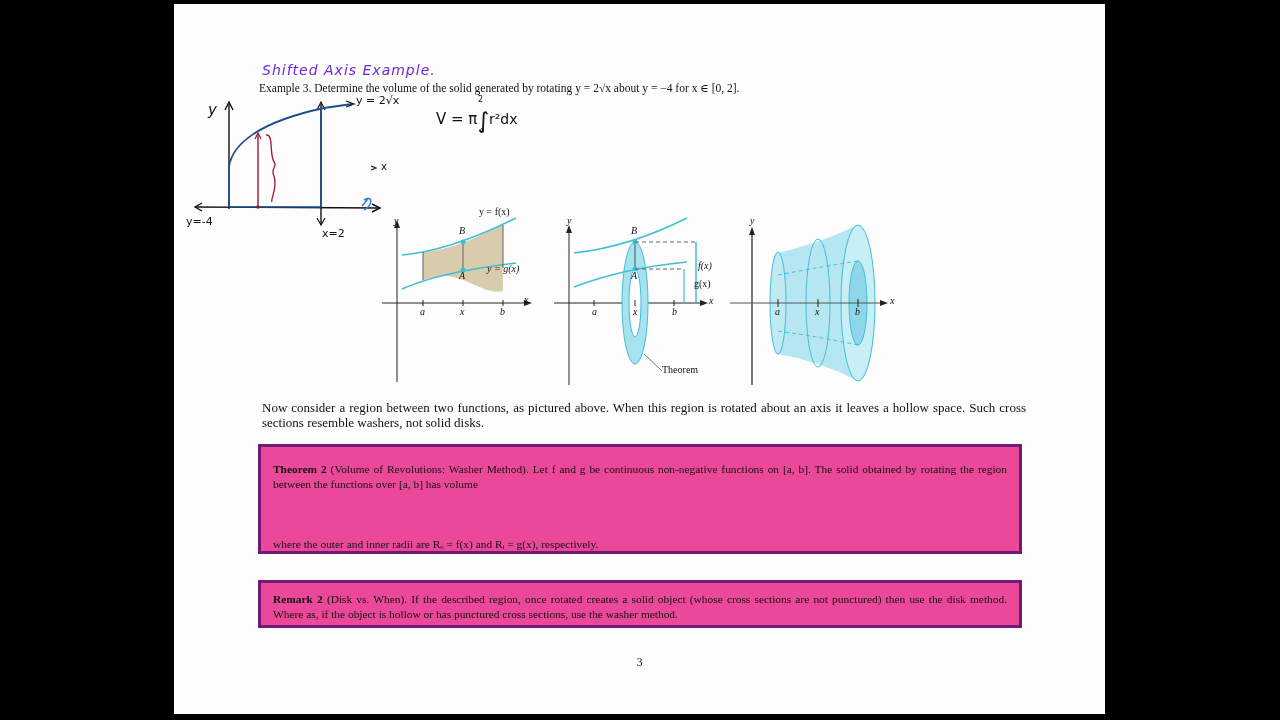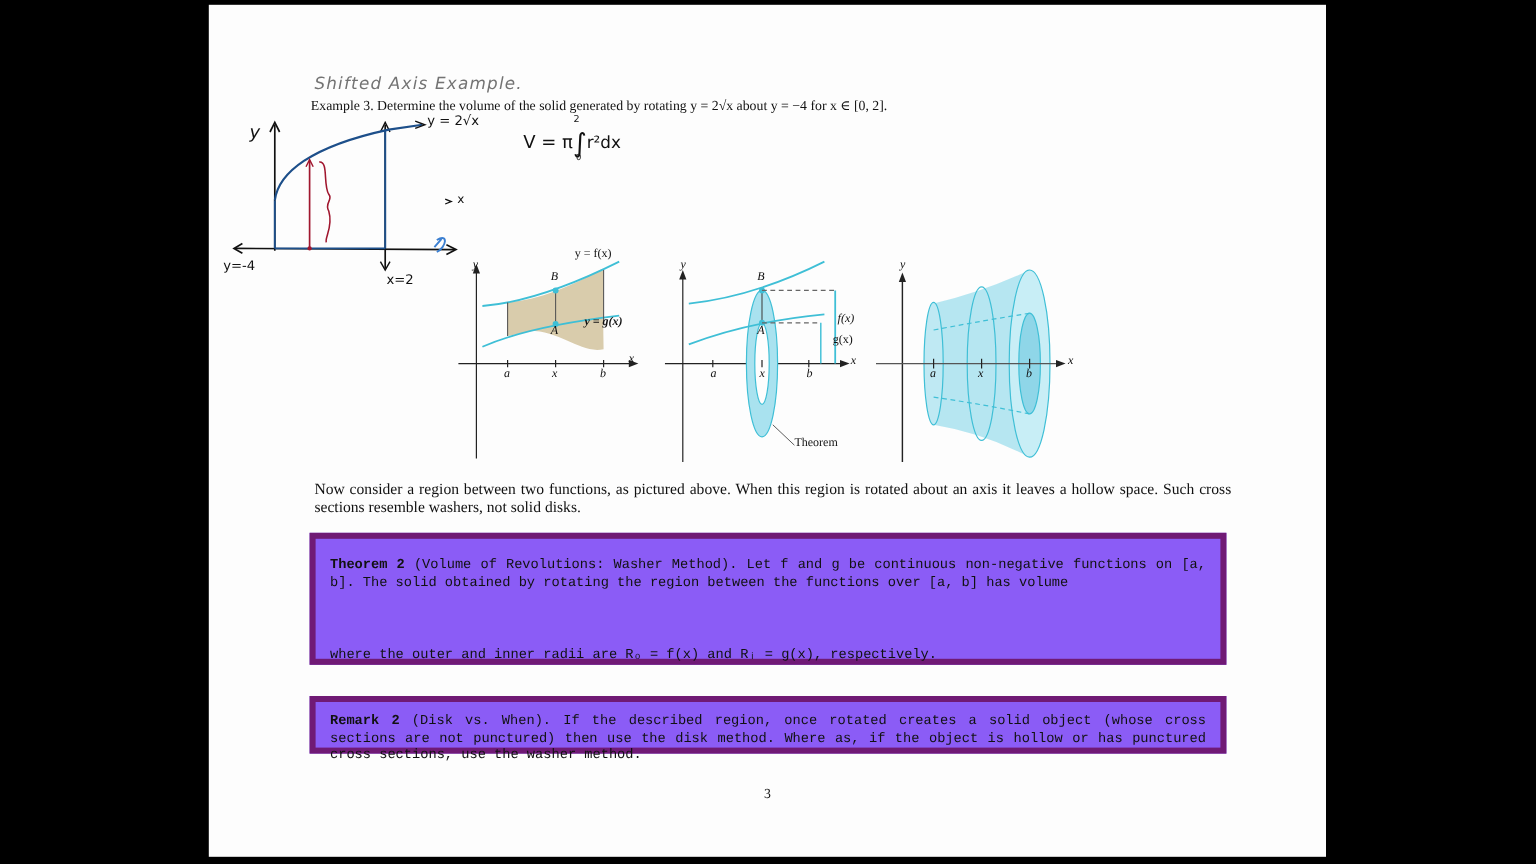--- a/index.html
+++ b/index.html
@@ -1,25 +1,25 @@
 <!DOCTYPE html>
 <html><head>
 <meta charset="utf-8">
 <style>
   html, body { margin:0; padding:0; }
   body { width:1280px; height:720px; background:#000; position:relative; overflow:hidden;
          font-family:"Liberation Serif","DejaVu Serif",serif; color:#111; }
   .page { position:absolute; left:174px; top:4px; width:931px; height:710px; background:#fdfdfd; }
   .abs { position:absolute; }
-  .hand-red { color:#737373; font-family:"DejaVu Sans",sans-serif; font-style:italic; }
+  .hand-red { color:#6d28d9; font-family:"DejaVu Sans",sans-serif; font-style:italic; }
   .hand-blk { color:#111; font-family:"DejaVu Sans",sans-serif; }
   .ex-line { left:85px; top:77px; font-size:11.5px; white-space:nowrap; }
   .ex-line b { font-weight:normal; }
   .para { left:88px; top:397px; width:764px; font-size:13px; line-height:14.5px; text-align:justify; }
-  .box { position:absolute; border:5px solid #701a75; box-sizing:border-box; background:#8b5cf6;font-family:Liberation Mono, monospace; }
+  .box { position:absolute; border:3px solid #701a75; box-sizing:border-box; background:#ec4899; }
   .theorem { left:84px; top:440px; width:764px; height:110px; }
   .remark { left:84px; top:576px; width:764px; height:48px; }
   .box .txt { position:absolute; left:12px; right:12px; font-size:11.4px; line-height:14.5px; text-align:justify; }
   .formula { position:absolute; left:0; right:0; top:58px; text-align:center; font-size:12px; font-style:italic; }
   .pageno { left:0; width:931px; top:652px; text-align:center; font-size:11.5px; }
 </style>
 </head>
 <body>
 
 <div class="page">
@@ -83,21 +83,21 @@
     <line x1="43" y1="48" x2="43" y2="76" stroke="#555" stroke-width="0.9"></line>
     <line x1="83" y1="38" x2="83" y2="67" stroke="#555" stroke-width="0.9"></line>
     <line x1="123" y1="21" x2="123" y2="64" stroke="#555" stroke-width="0.9"></line>
     <circle cx="83" cy="38" r="2.5" fill="#3fbfd6"></circle>
     <circle cx="83" cy="66" r="2.5" fill="#3fbfd6"></circle>
     <line x1="43" y1="96" x2="43" y2="102" stroke="#222"></line>
     <line x1="83" y1="96" x2="83" y2="102" stroke="#222"></line>
     <line x1="123" y1="96" x2="123" y2="102" stroke="#222"></line>
   </svg>
   <div class="abs" style="left:305px;top:202px;font-size:10px;">y = f(x)</div>
-  <div class="abs" style="left:313px;top:259px;font-size:10px;font-style:italic;font-weight:bold;">y = g(x)</div>
+  <div class="abs" style="left:313px;top:259px;font-size:10px;font-style:italic;">y = g(x)</div>
   <div class="abs" style="left:285px;top:221px;font-size:10px;font-style:italic;">B</div>
   <div class="abs" style="left:285px;top:266px;font-size:10px;font-style:italic;">A</div>
   <div class="abs" style="left:246px;top:302px;font-size:10px;font-style:italic;">a</div>
   <div class="abs" style="left:286px;top:302px;font-size:10px;font-style:italic;">x</div>
   <div class="abs" style="left:326px;top:302px;font-size:10px;font-style:italic;">b</div>
   <div class="abs" style="left:350px;top:290px;font-size:10px;font-style:italic;">x</div>
   <div class="abs" style="left:220px;top:211px;font-size:10px;font-style:italic;">y</div>
 
   <svg class="abs" style="left:380px;top:205px;" width="170" height="180">
     <line x1="15" y1="20" x2="15" y2="176" stroke="#222" stroke-width="1"></line>

